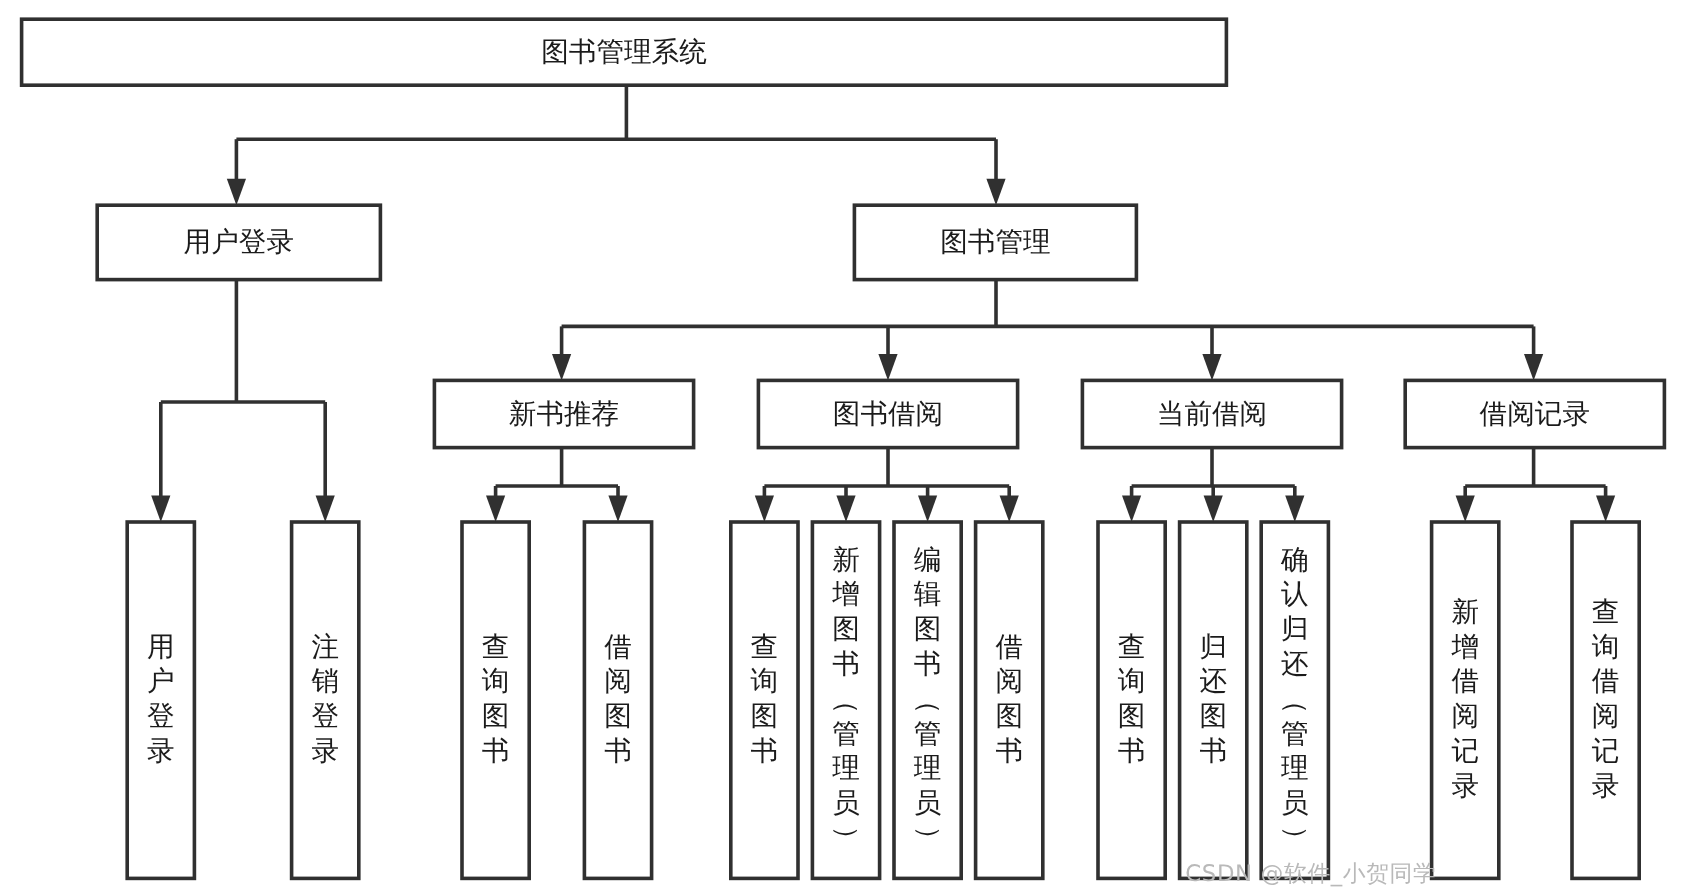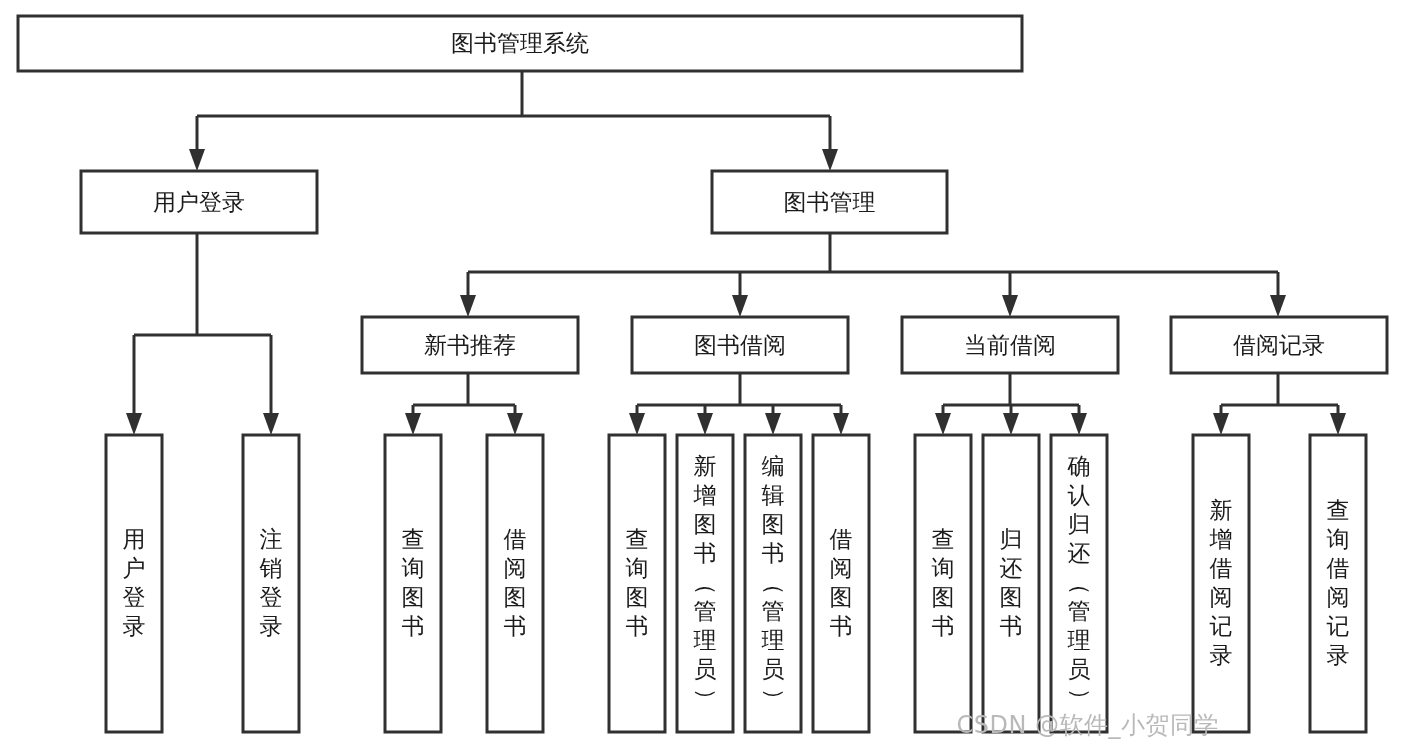--- a/index.html
+++ b/index.html
@@ -51,24 +51,24 @@
   }
   .node-label-v-char {
     font-family: "DejaVu Sans", "Liberation Sans", sans-serif;
     font-size: 23px;
     fill: #1b1b1b;
     text-anchor: middle;
     dominant-baseline: middle;
   }
   .watermark-text {
     position: absolute;
-    right: 4px;
+    right: 26px;
     bottom: 6px;
     font-family: "DejaVu Sans", "Liberation Sans", sans-serif;
-    font-size: 24px;
+    font-size: 19px;
     color: #b9b9b9;
     white-space: nowrap;
     letter-spacing: 0.5px;
     user-select: none;
   }
 </style>
 </head>
 <body>
 
 <div id="diagram-root">

